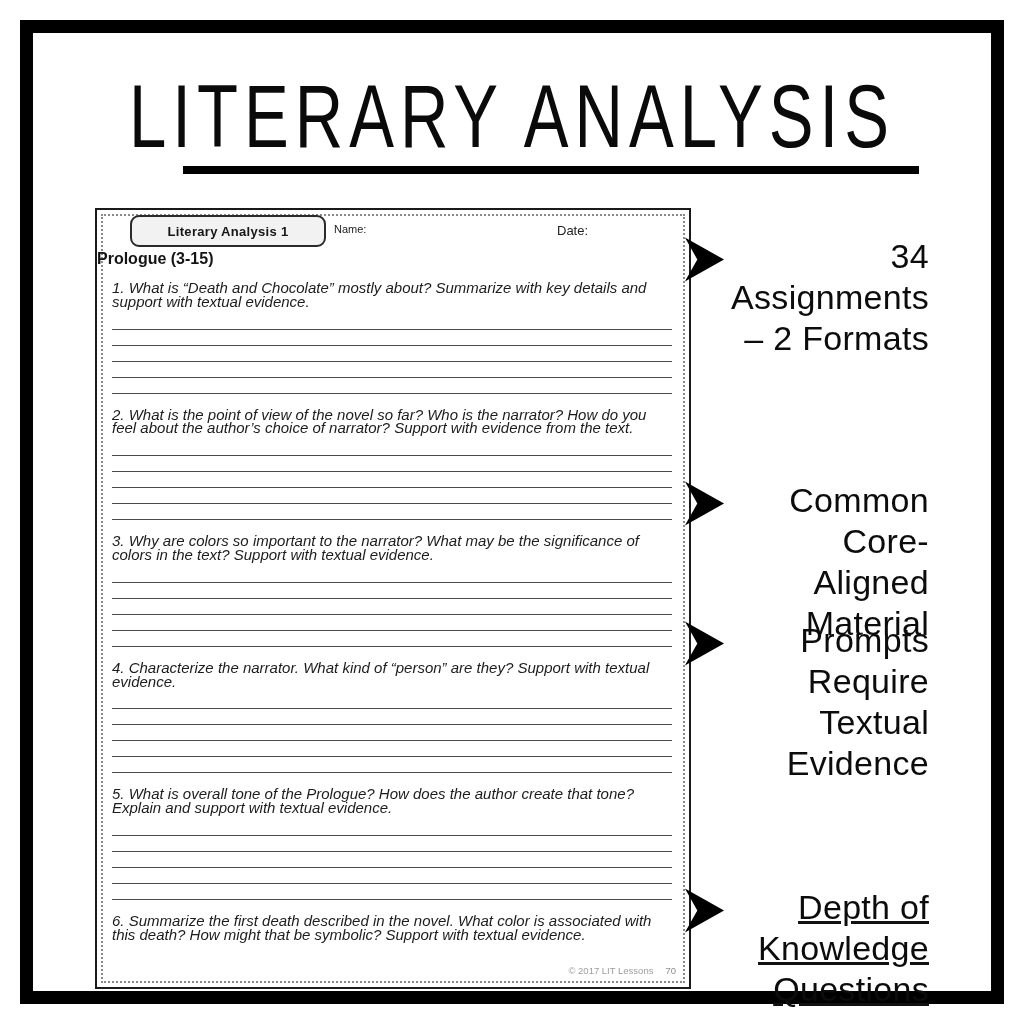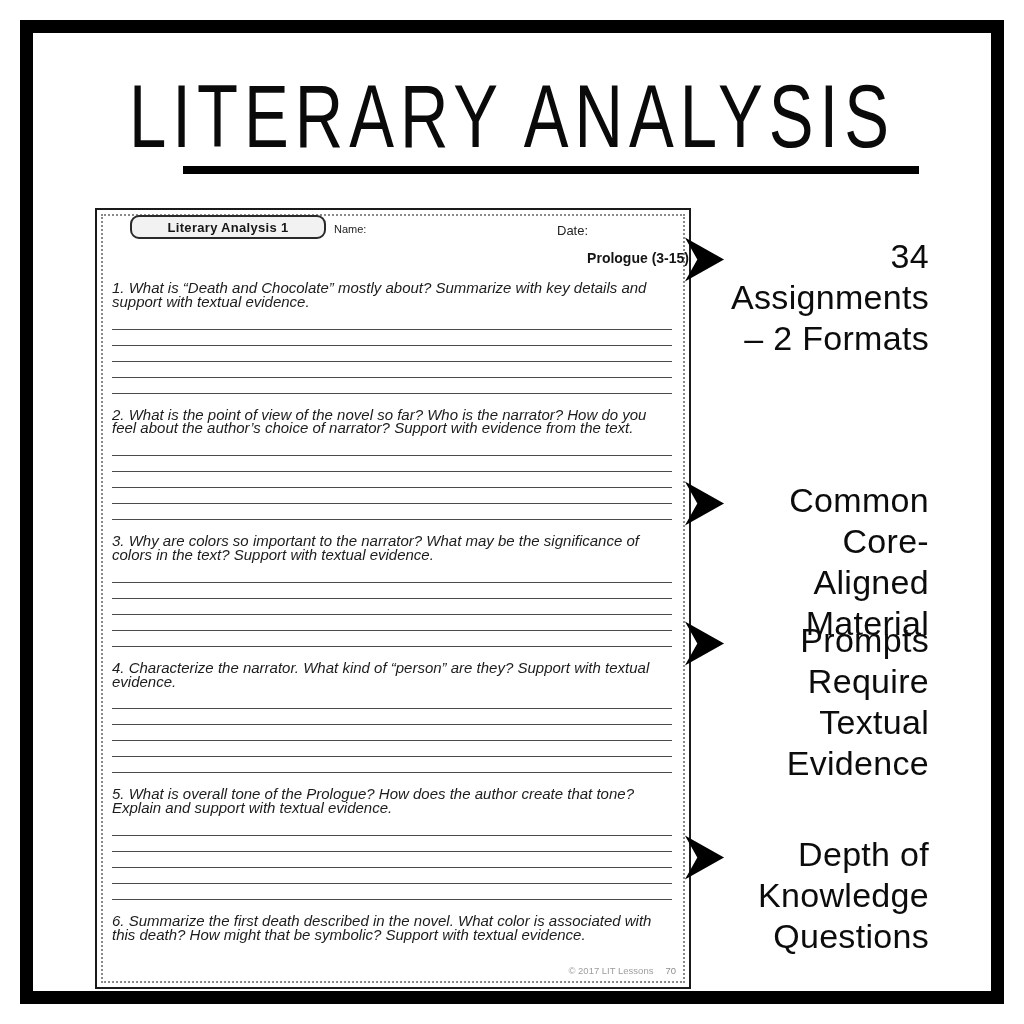--- a/index.html
+++ b/index.html
@@ -19,29 +19,29 @@
   }
   .title-underline{margin:2px auto 0;width:736px;height:8px;background:#000;margin-left:150px;margin-right:auto;}
 
   
   .worksheet{
     position:absolute;left:62px;top:175px;width:596px;height:781px;
     border:2px solid #1a1a1a;background:#fff;box-sizing:border-box;
   }
   .ws-dotted{position:absolute;inset:4px;border:2px dotted #8a8a8a;pointer-events:none;}
   .ws-tab{
-    position:absolute;left:33px;top:5px;width:196px;height:24px;
+    position:absolute;left:33px;top:5px;width:196px;height:32px;
     background:#f2f2f2;border:2px solid #2a2a2a;border-radius:9px;
     display:flex;align-items:center;justify-content:center;
     font-size:13px;font-weight:bold;letter-spacing:.3px;color:#161616;box-sizing:border-box;
   }
   .ws-name{position:absolute;left:237px;top:13px;font-size:11px;color:#232323;}
   .ws-date{position:absolute;left:460px;top:13px;font-size:13px;color:#232323;}
-  .ws-heading{position:absolute;top:40px;left:0;right:0;text-align:right;
-    font-size:14px;font-weight:bold;color:#141414;}
+  .ws-heading{position:absolute;top:40px;left:0;right:0;text-align:left;
+    font-size:16px;font-weight:bold;color:#141414;}
   .questions{position:absolute;left:15px;right:17px;top:62px;bottom:42px;overflow:hidden;}
   .question-text{font-size:15px;line-height:13.8px;color:#1c1c1c;margin:14px 0 5px;font-style:italic;}
   .question:first-child .question-text{margin-top:9px;}
   .answer-line{height:15px;border-bottom:1px solid #4b4b4b;}
   .ws-footer{
     position:absolute;right:13px;bottom:11px;display:flex;gap:12px;
     font-size:9.5px;color:#9d9d9d;
   }
   .ws-footer .pagenum{color:#8d8d8d;}
 
@@ -51,21 +51,21 @@
     display:flex;align-items:flex-start;gap:1px;
   }
   .callout .arrow{flex:0 0 auto;width:42px;height:47px;}
   .callout .txt{
     flex:1;text-align:right;font-size:34px;line-height:41px;
     color:#0c0c0c;letter-spacing:.3px;font-weight:500;
   }
   #callouts .callout:nth-child(1){top:203px;}
   #callouts .callout:nth-child(2){top:399px;margin-top:48px;}
   #callouts .callout:nth-child(3){top:587px;}
-  #callouts .callout:nth-child(4){top:801px;}
+  #callouts .callout:nth-child(4){top:854px;text-decoration:underline;}
 </style>
 </head>
 <body>
 
 <div class="frame">
 
   <div class="title-wrap">
     <h1>LITERARY ANALYSIS</h1>
     <div class="title-underline"></div>
   </div>

